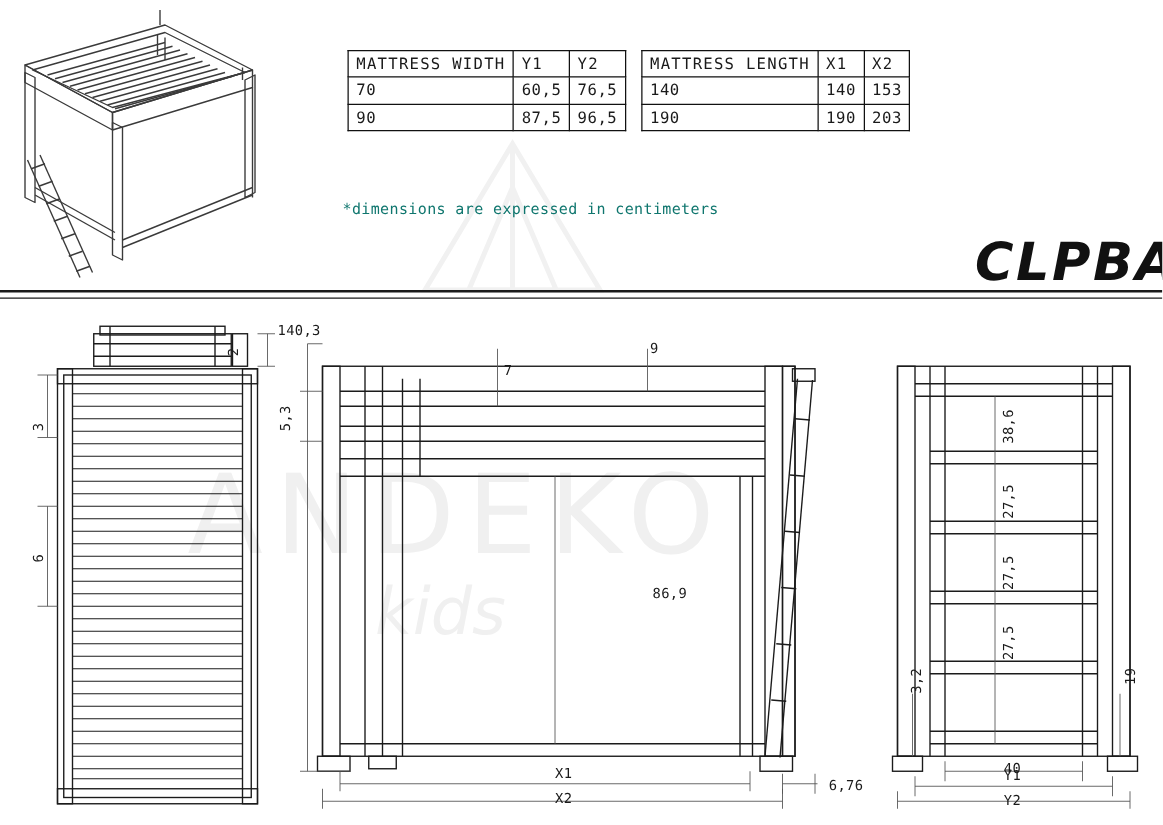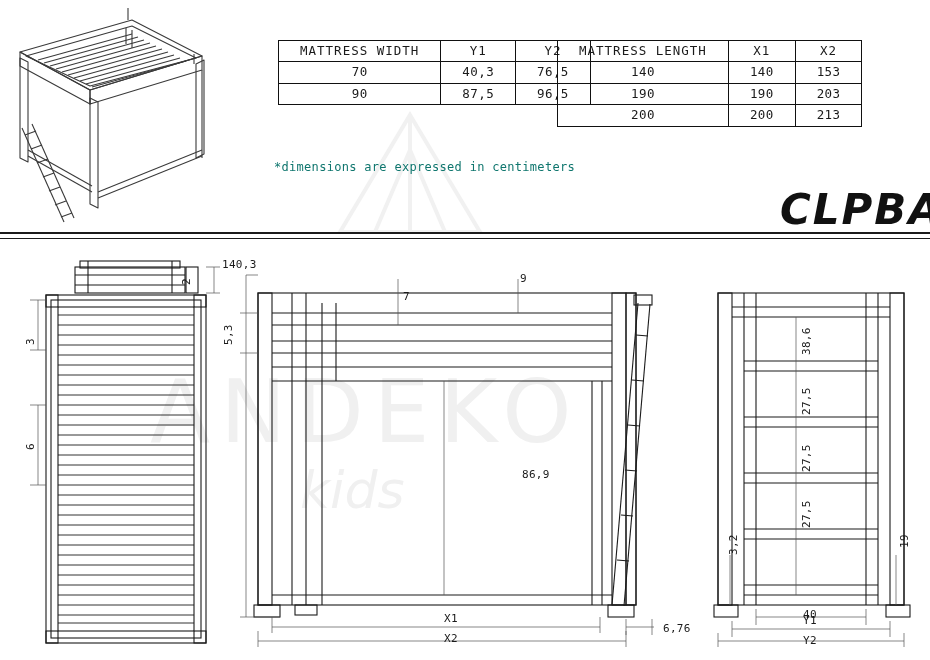--- a/index.html
+++ b/index.html
@@ -22,22 +22,22 @@
 
   
   .spec-table {
     border-collapse: collapse;
     font-family: "DejaVu Sans Mono", monospace;
     font-size: 12.5px;
     color: #1a1a1a;
   }
   .spec-table th, .spec-table td {
     border: 1px solid #111;
-    padding: 3px 21px;
-    text-align: center;
+    padding: 3px 6px;
+    text-align: left;
     font-weight: normal;
     letter-spacing: .4px;
     line-height: 1.15;
   }
   .spec-table th { letter-spacing: 1px; }
 
   .note {
     font-family: "DejaVu Sans Mono", monospace;
     font-size: 12px;
     color: #0f766e;
@@ -146,54 +146,49 @@
     <thead>
       <tr>
         <th>MATTRESS WIDTH</th>
         <th>Y1</th>
         <th>Y2</th>
       </tr>
     </thead>
     <tbody>
       <tr>
         <td>70</td>
-        <td>40,3</td>
+        <td>60,5</td>
         <td>76,5</td>
       </tr>
       <tr>
         <td>90</td>
         <td>87,5</td>
         <td>96,5</td>
       </tr>
     </tbody>
   </table>
 
-  <table class="abs spec-table" style="left:513px; top:40px;margin-left:44px;">
+  <table class="abs spec-table" style="left:513px; top:40px;">
     <thead>
       <tr>
         <th>MATTRESS LENGTH</th>
         <th>X1</th>
         <th>X2</th>
       </tr>
     </thead>
     <tbody>
       <tr>
         <td>140</td>
         <td>140</td>
         <td>153</td>
       </tr>
       <tr>
         <td>190</td>
         <td>190</td>
         <td>203</td>
-      </tr>
-      <tr>
-        <td>200</td>
-        <td>200</td>
-        <td>213</td>
       </tr>
     </tbody>
   </table>
 
   <div class="abs note" style="left:274px; top:160px;">*dimensions are expressed in centimeters</div>
 
   <div class="abs model-name" style="left:780px; top:185px;">CLPBA</div>
 
   <svg class="abs" style="left:20px; top:255px;" width="215" height="395" viewBox="0 0 215 395">
     <g fill="none" stroke="#1b1b1b" stroke-width="1.1">

